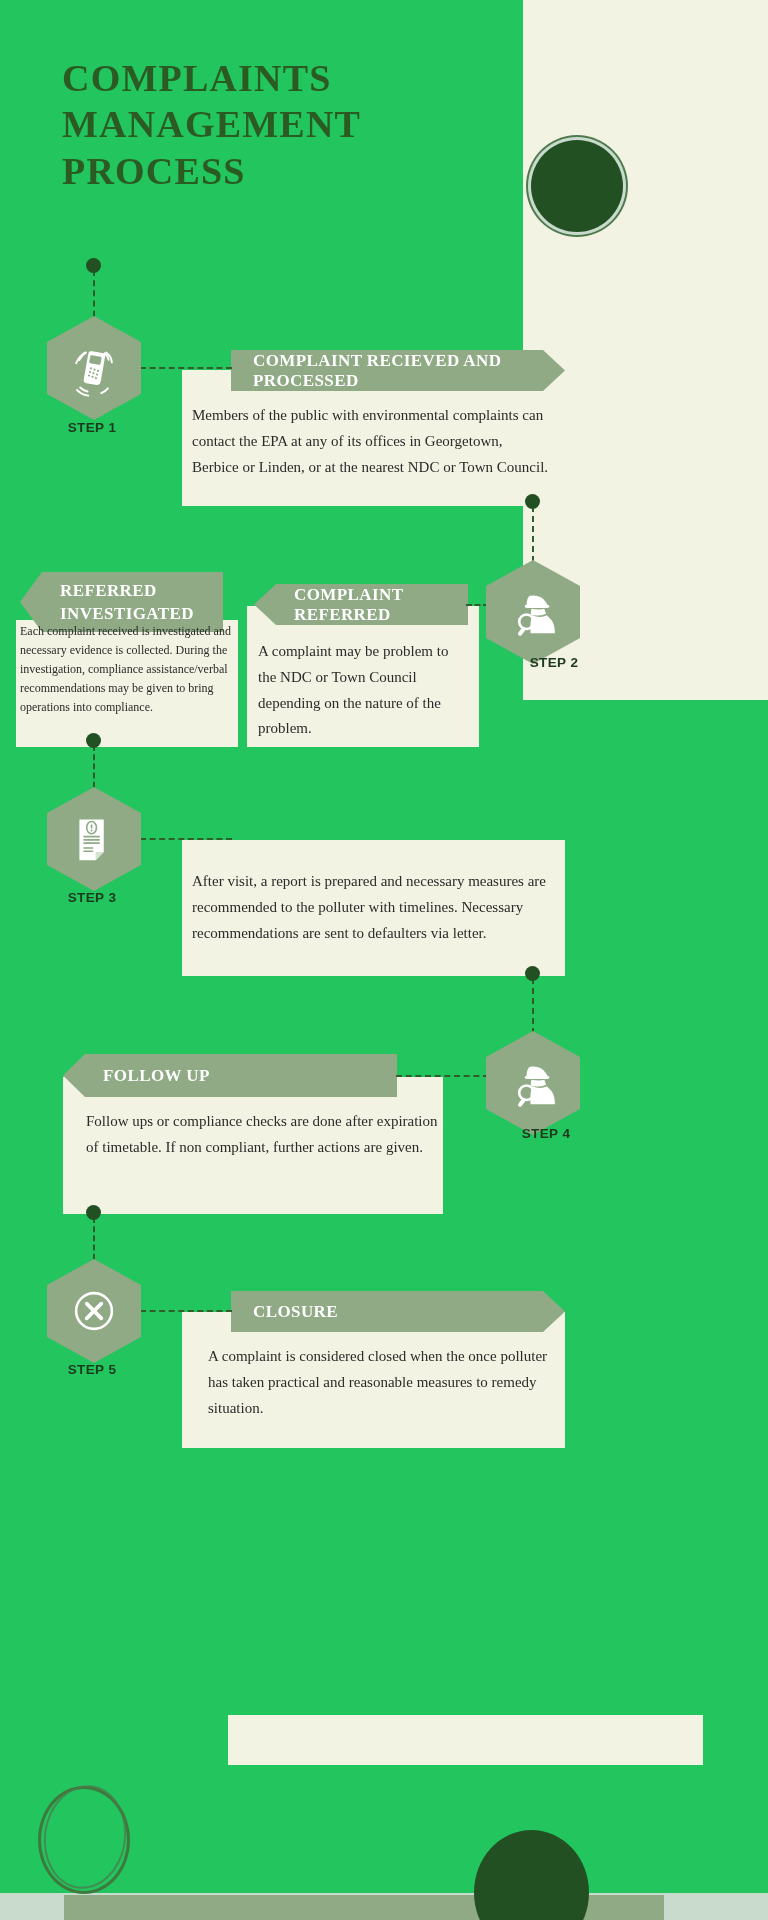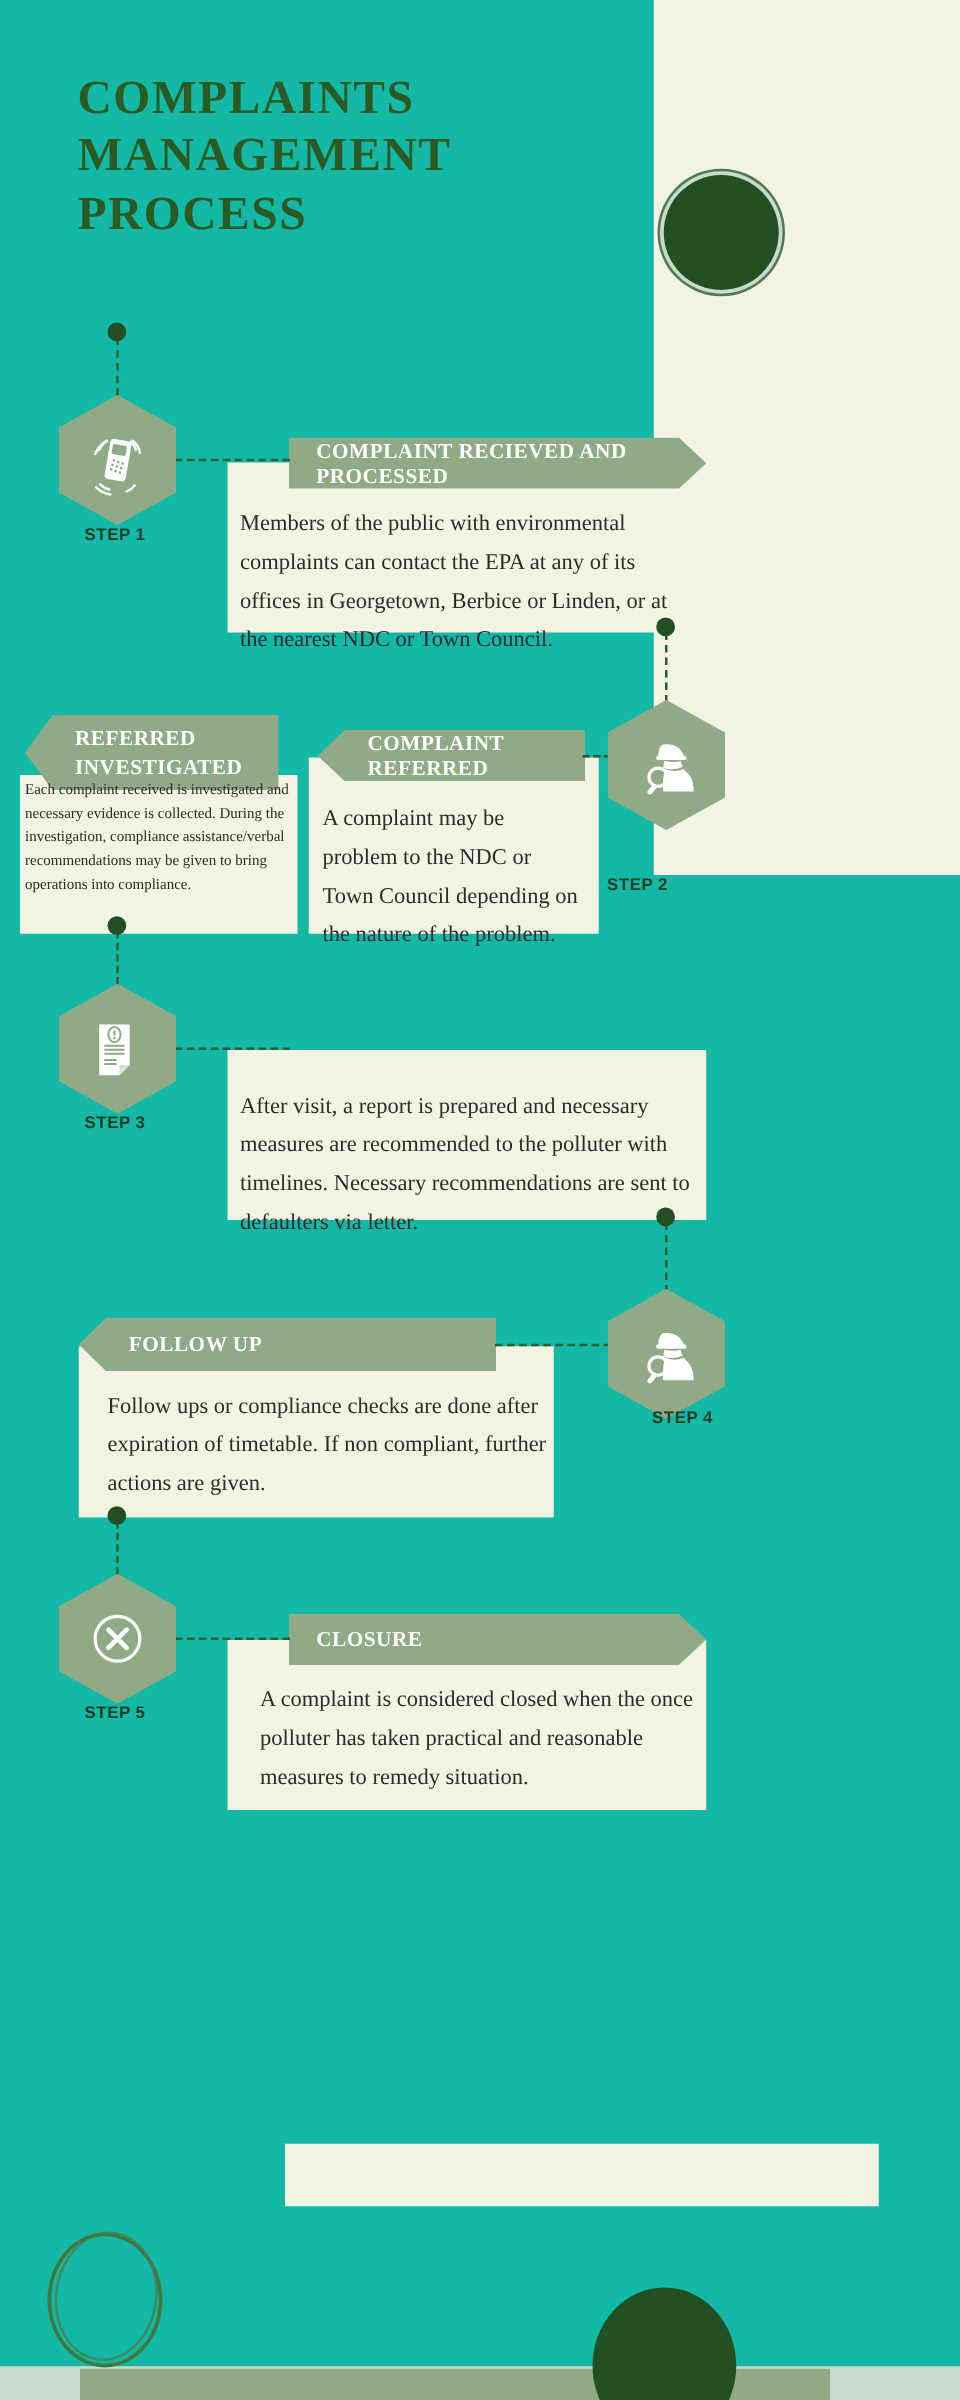--- a/index.html
+++ b/index.html
@@ -2,21 +2,21 @@
 <html><head>
 <meta charset="utf-8">
 <style>
   * { box-sizing: border-box; margin: 0; padding: 0; }
   html, body {
     width: 768px; height: 1920px;
     background: #c9dbcd;
     font-family: "Liberation Serif", serif;
     overflow: hidden;
   }
-  #canvas { position: relative; width: 768px; height: 1893px; background: #14b8a6; }
+  #canvas { position: relative; width: 768px; height: 1893px; background: #22c55e; }
 
   
   .bg-cream-panel {
     position: absolute; left: 523px; top: 0; width: 245px; height: 700px;
     background: #f2f3e3;
   }
   .bg-circle-top {
     position: absolute; left: 531px; top: 140px; width: 92px; height: 92px;
     border-radius: 50%; background: #235023;
     box-shadow: 0 0 0 3px #c9dbcd, 0 0 0 5px #4e7a4e;
@@ -87,21 +87,21 @@
     font-size: 17px; font-weight: bold; letter-spacing: .4px;
     display: flex; align-items: center; z-index: 3;
   }
   .card-head.arrow-left  { clip-path: polygon(0 50%, 22px 0, 100% 0, 100% 100%, 22px 100%); padding-left: 40px; }
   .card-head.arrow-right { clip-path: polygon(0 0, calc(100% - 22px) 0, 100% 50%, calc(100% - 22px) 100%, 0 100%); padding-left: 22px; }
   .card-head.two-line { align-items: flex-start; padding-top: 8px; line-height: 1.35; }
 
   .card-body {
     position: absolute; color: #2b2b2b;
     font-family: "Liberation Serif", serif;
-    font-size: 18px; line-height: 1.72; z-index: 3;
+    font-size: 15px; line-height: 1.72; z-index: 3;
   }
   .card-body.small { font-size: 12px; line-height: 1.58; }
 </style>
 </head>
 <body>
 
 <div id="canvas">
 
   <div class="bg-cream-panel"></div>
   <div class="bg-circle-top"></div>
@@ -159,21 +159,21 @@
       <g fill="#ffffff">
         <path d="M28 12 q14 -2 20 8 l2 4 -26 0 q0 -9 4 -12 z"></path>
         <rect x="22" y="23" width="30" height="4" rx="2"></rect>
         <path d="M30 28 q10 2 16 0 l2 6 q-9 4 -19 1 z"></path>
         <path d="M31 36 q10 4 18 0 l6 6 q4 6 4 16 l-30 0 q-1 -14 2 -22 z"></path>
         <circle cx="24" cy="44" r="9" fill="none" stroke="#ffffff" stroke-width="3.2"></circle>
         <rect x="17" y="50" width="5" height="12" rx="2.5" transform="rotate(38 19 54)"></rect>
       </g>
     </svg>
   </div>
-  <div class="step-label" style="left:440px; top:655px;margin-top:45px;">STEP 2</div>
+  <div class="step-label" style="left:484px; top:655px;">STEP 2</div>
 
   <div class="card" style="left:247px; top:606px; width:232px; height:141px;"></div>
   <div class="card-head arrow-left" style="left:254px; top:584px; width:214px; height:41px;">COMPLAINT REFERRED</div>
   <div class="card-body" style="left:258px; top:639px; width:206px;">A complaint may be problem to the NDC or Town Council depending on the nature of the problem.</div>
 
   <div class="card" style="left:16px; top:620px; width:222px; height:127px;"></div>
   <div class="card-head arrow-left two-line" style="left:20px; top:572px; width:203px; height:60px;">REFERRED INVESTIGATED</div>
   <div class="card-body small" style="left:20px; top:622px; width:216px;">Each complaint received is investigated and necessary evidence is collected. During the investigation, compliance assistance/verbal recommendations may be given to bring operations into compliance.</div>
 
   <div class="dot" style="left:86px;  top:733px;"></div>

